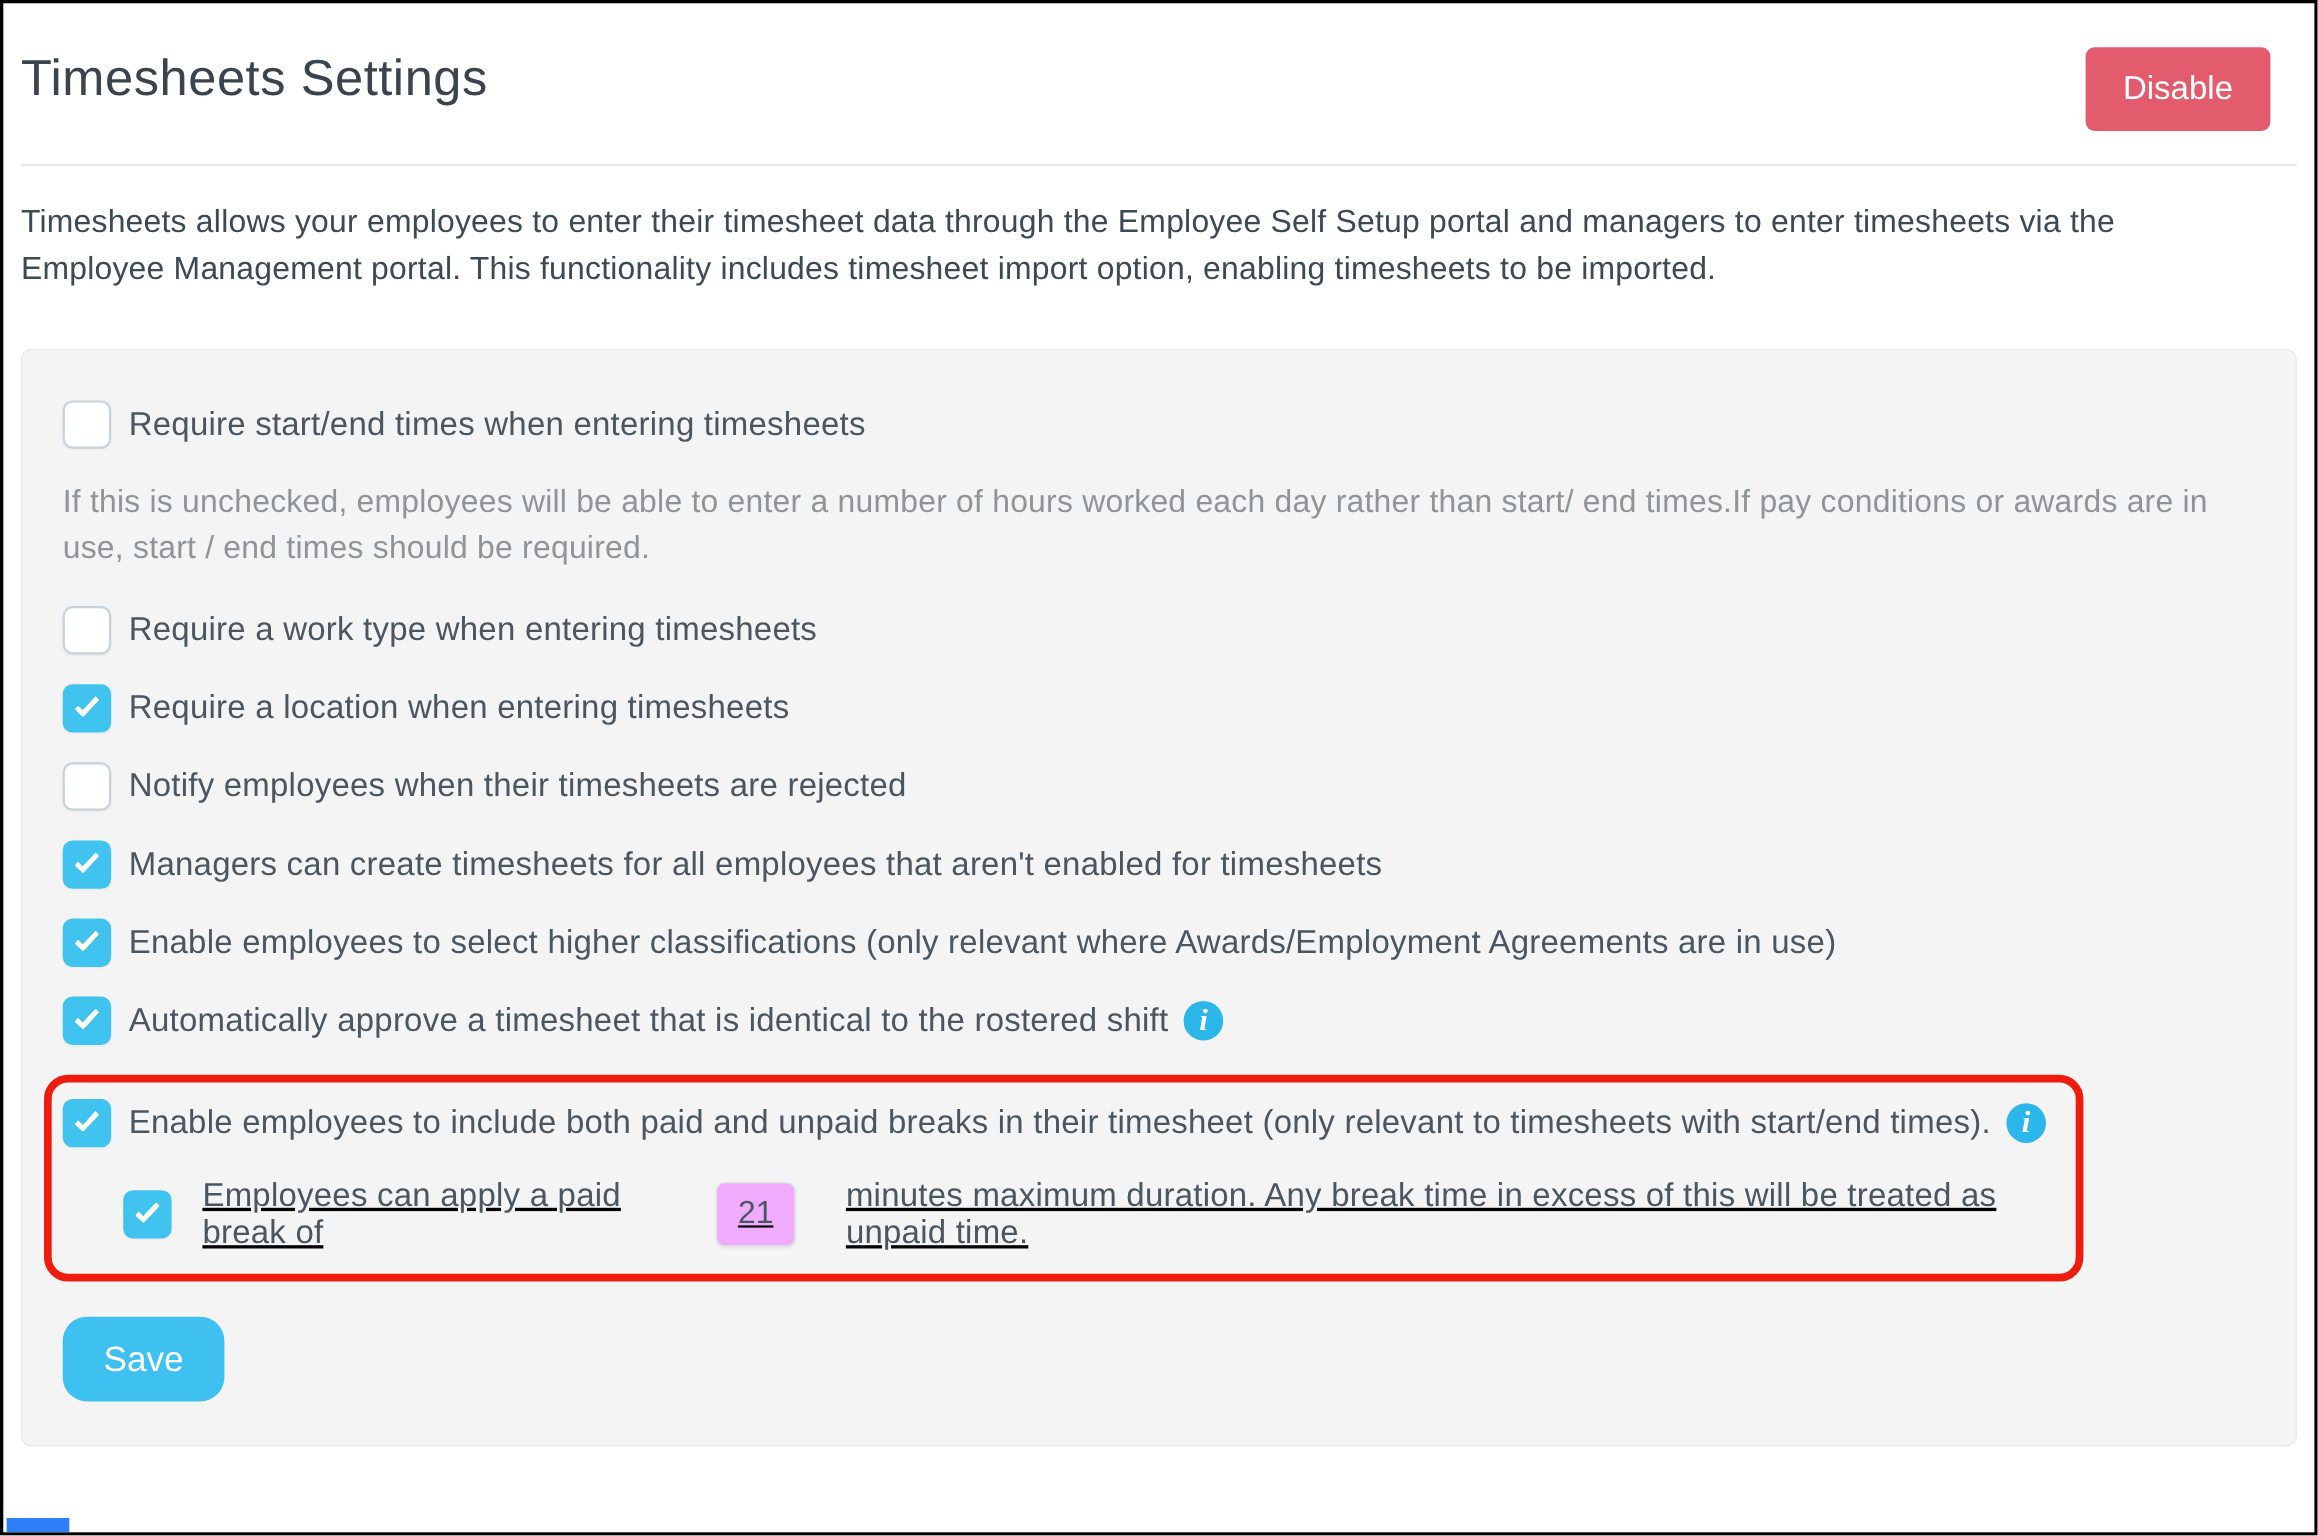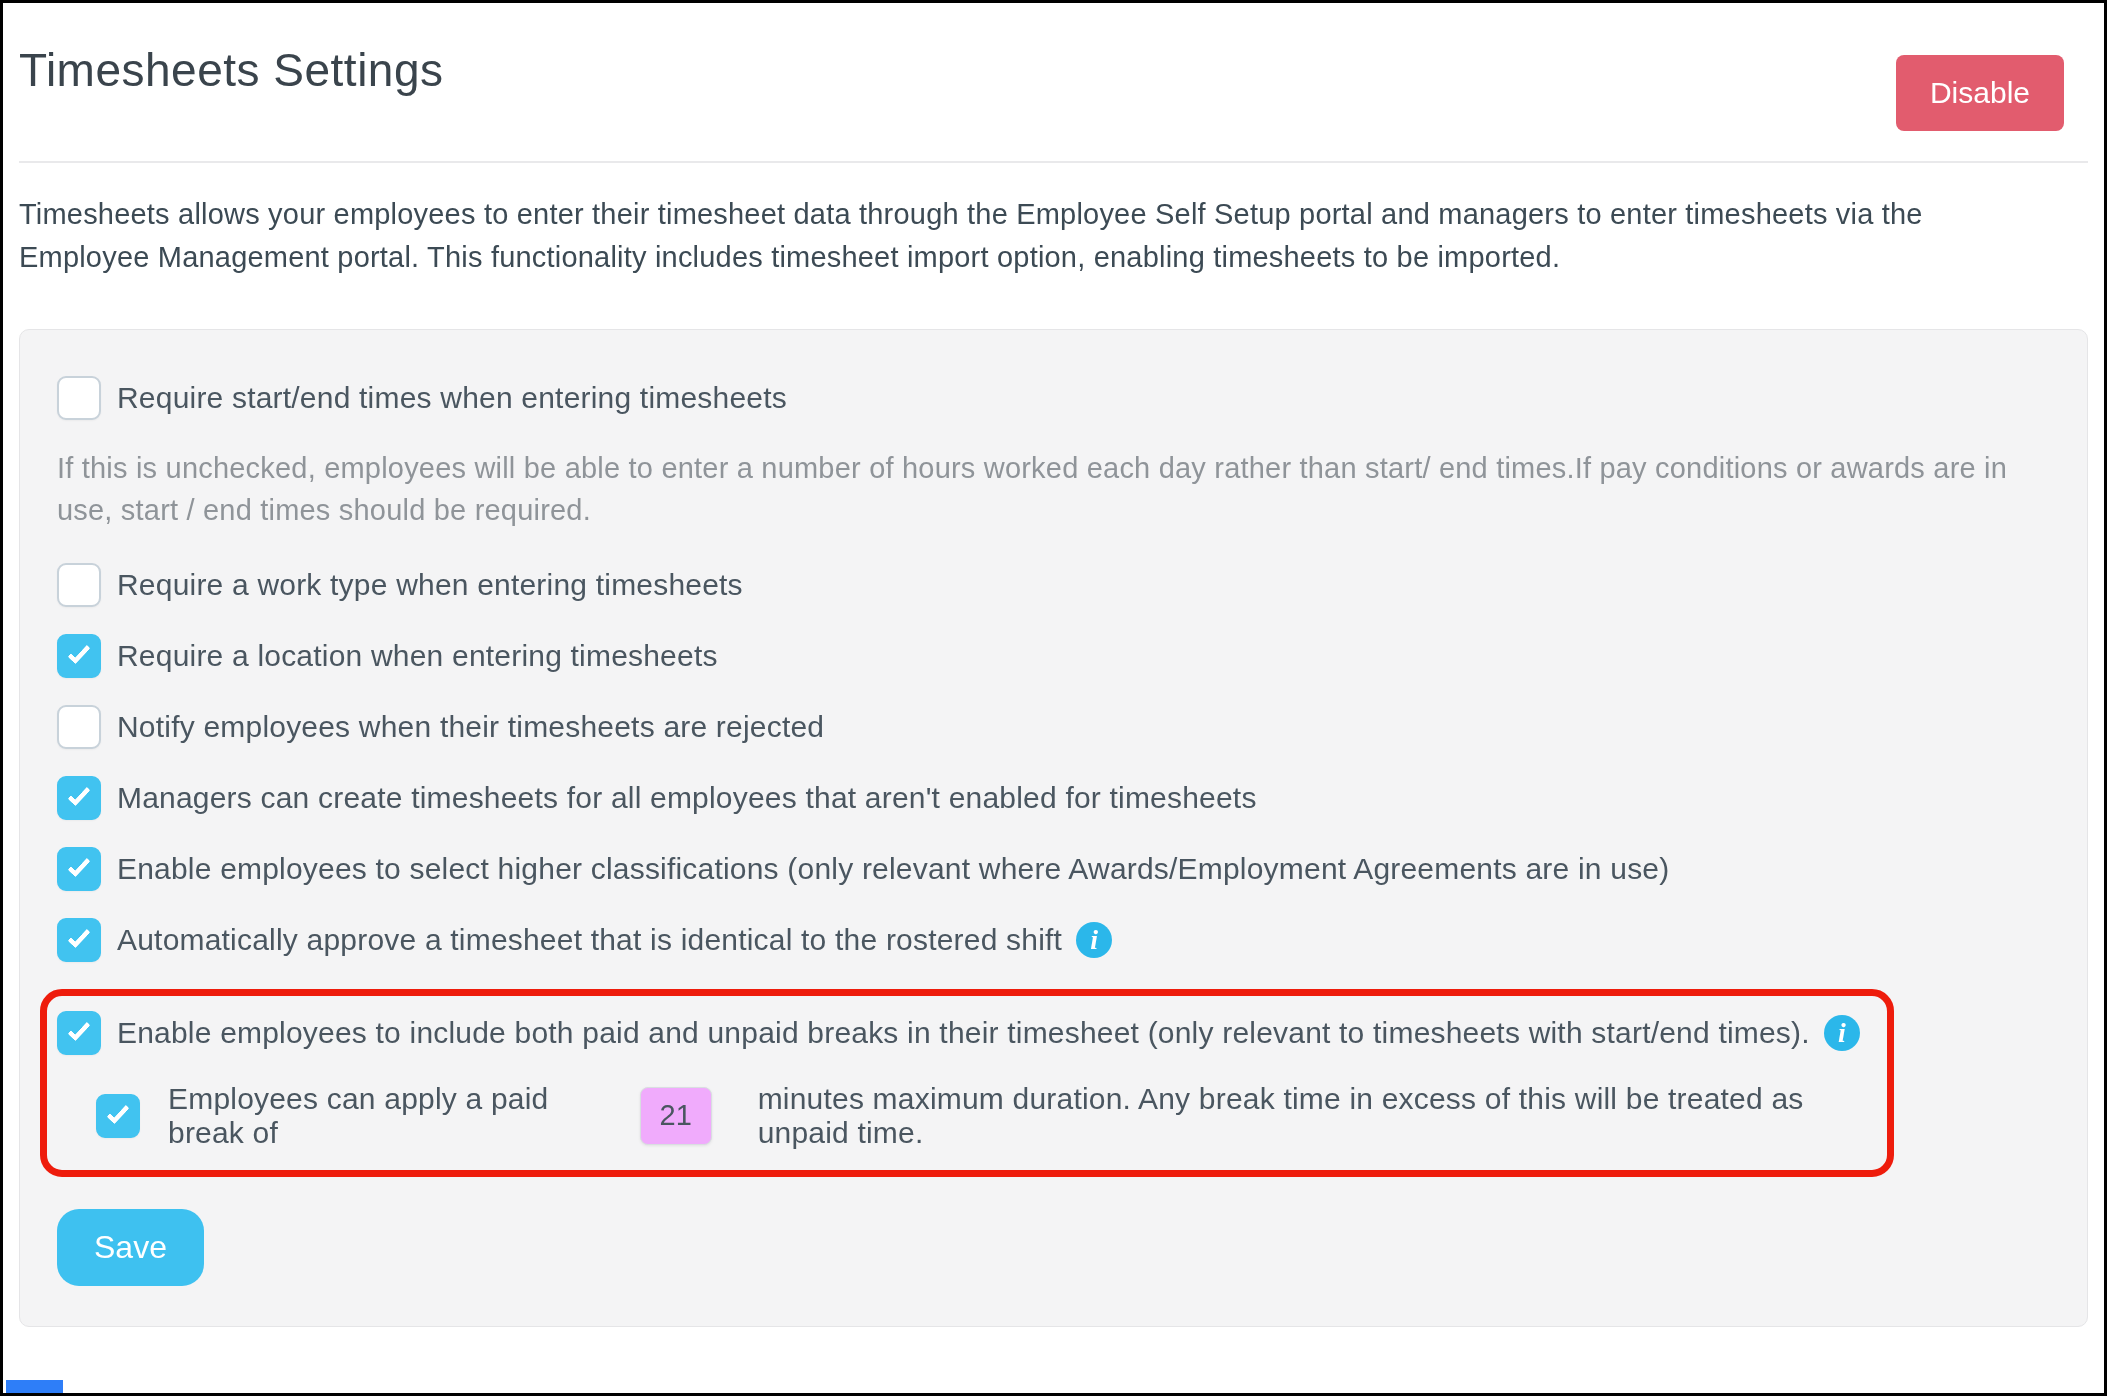--- a/index.html
+++ b/index.html
@@ -19,21 +19,20 @@
   .header {
     display: flex; align-items: flex-start; justify-content: space-between;
     padding: 40px 40px 30px 16px;
   }
   .page-title {
     font-size: 46px; font-weight: 400; color: #3a444c; letter-spacing: 0.5px;
   }
   .btn {
     display: inline-block; border: none; cursor: pointer;
     font-family: "Liberation Sans", sans-serif;
-    margin-top: 12px;
   }
   .btn-disable {
     background: #e25c6e; color: #ffffff;
     font-size: 30px; padding: 21px 34px; border-radius: 8px;
   }
   .header-divider {
     height: 2px; background: #e9e9eb; margin: 0 16px;
   }
   
   .description {
@@ -85,21 +84,21 @@
   
   .highlight-box {
     width: 1854px;
     margin-left: -17px;
     border: 7px solid #ee1c0c;
     border-radius: 22px;
     padding: 15px 20px 20px 10px;
     margin-bottom: 16px;
   }
   .highlight-box .row:last-child { margin-bottom: 0; }
-  .row.nested { margin-left: 39px; margin-top: 26px; }
+  .row.nested { margin-left: 55px; margin-top: 26px; text-decoration: underline; }
   .row.nested .row-label { margin-left: 28px; }
   .minutes-input {
     width: 72px; height: 58px; margin: 0 18px;
     border: 1px solid #d9dde1; border-radius: 8px;
     background: #f0abfc; box-shadow: 0 1px 3px rgba(0,0,0,0.08);
     font-family: "Liberation Sans", sans-serif;
     font-size: 29px; color: #4a5660; text-align: center;
   }
   .label-after { margin-left: 0; }
   

